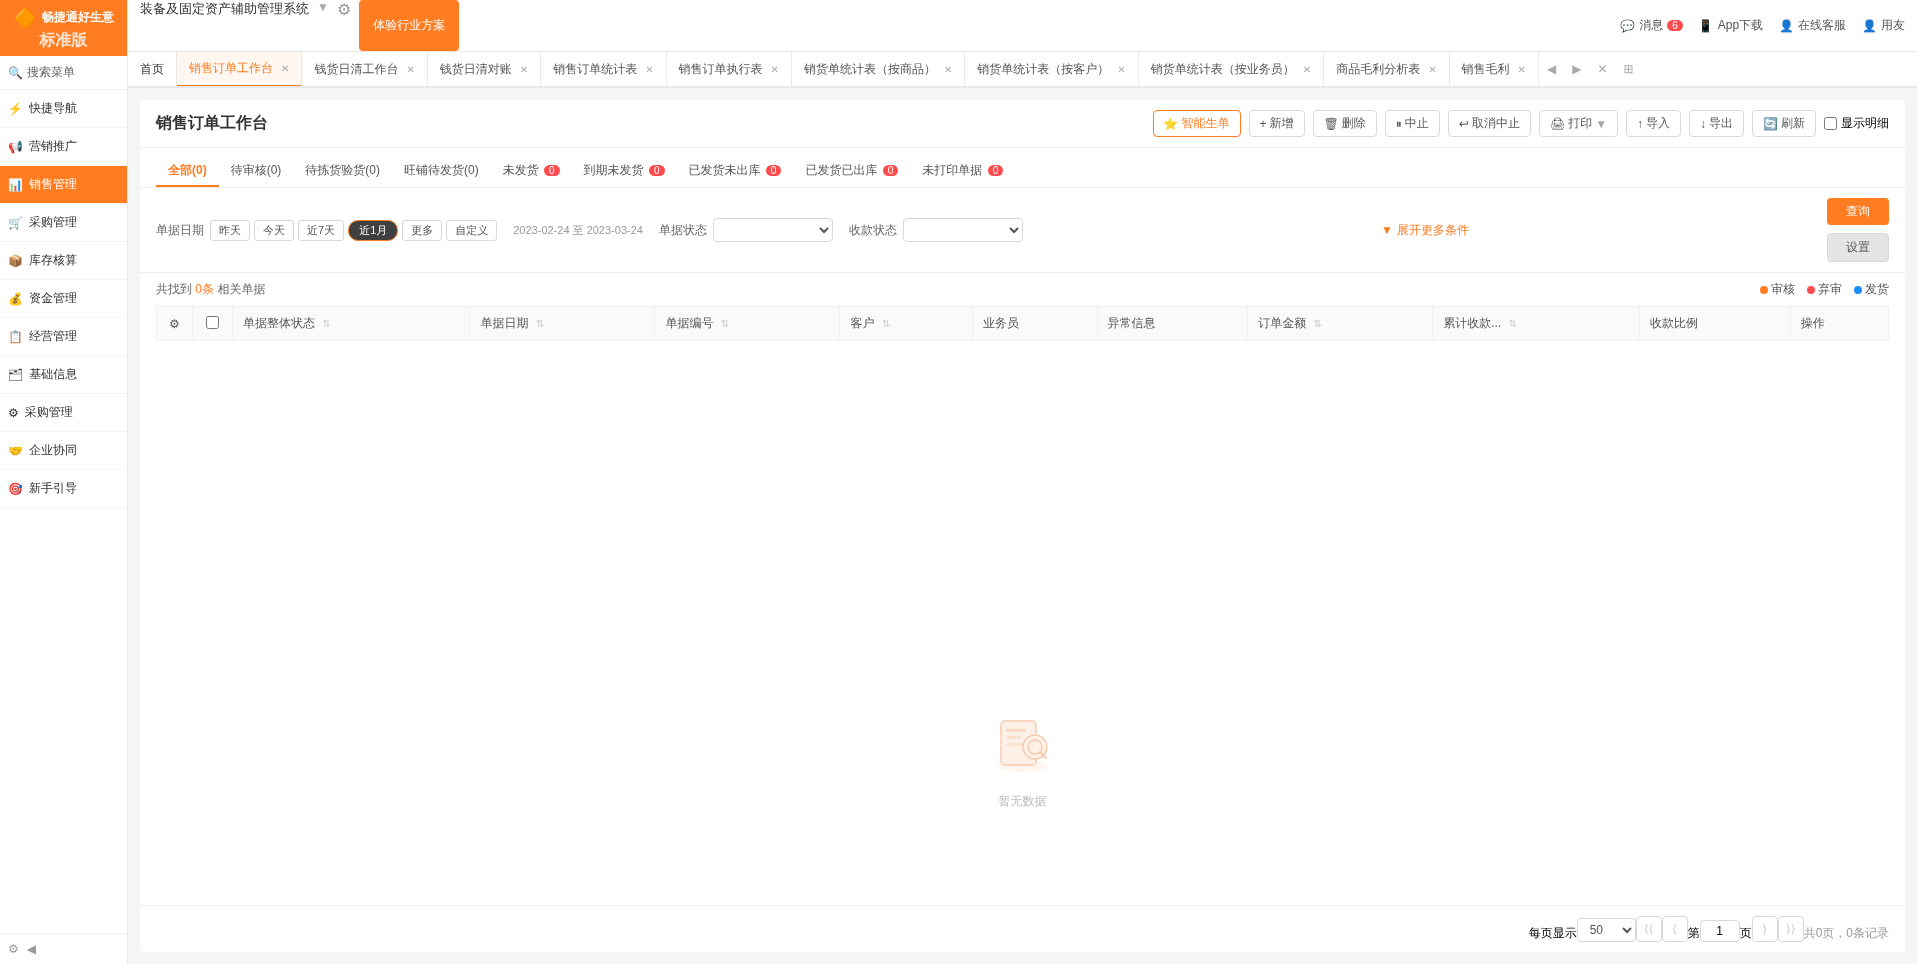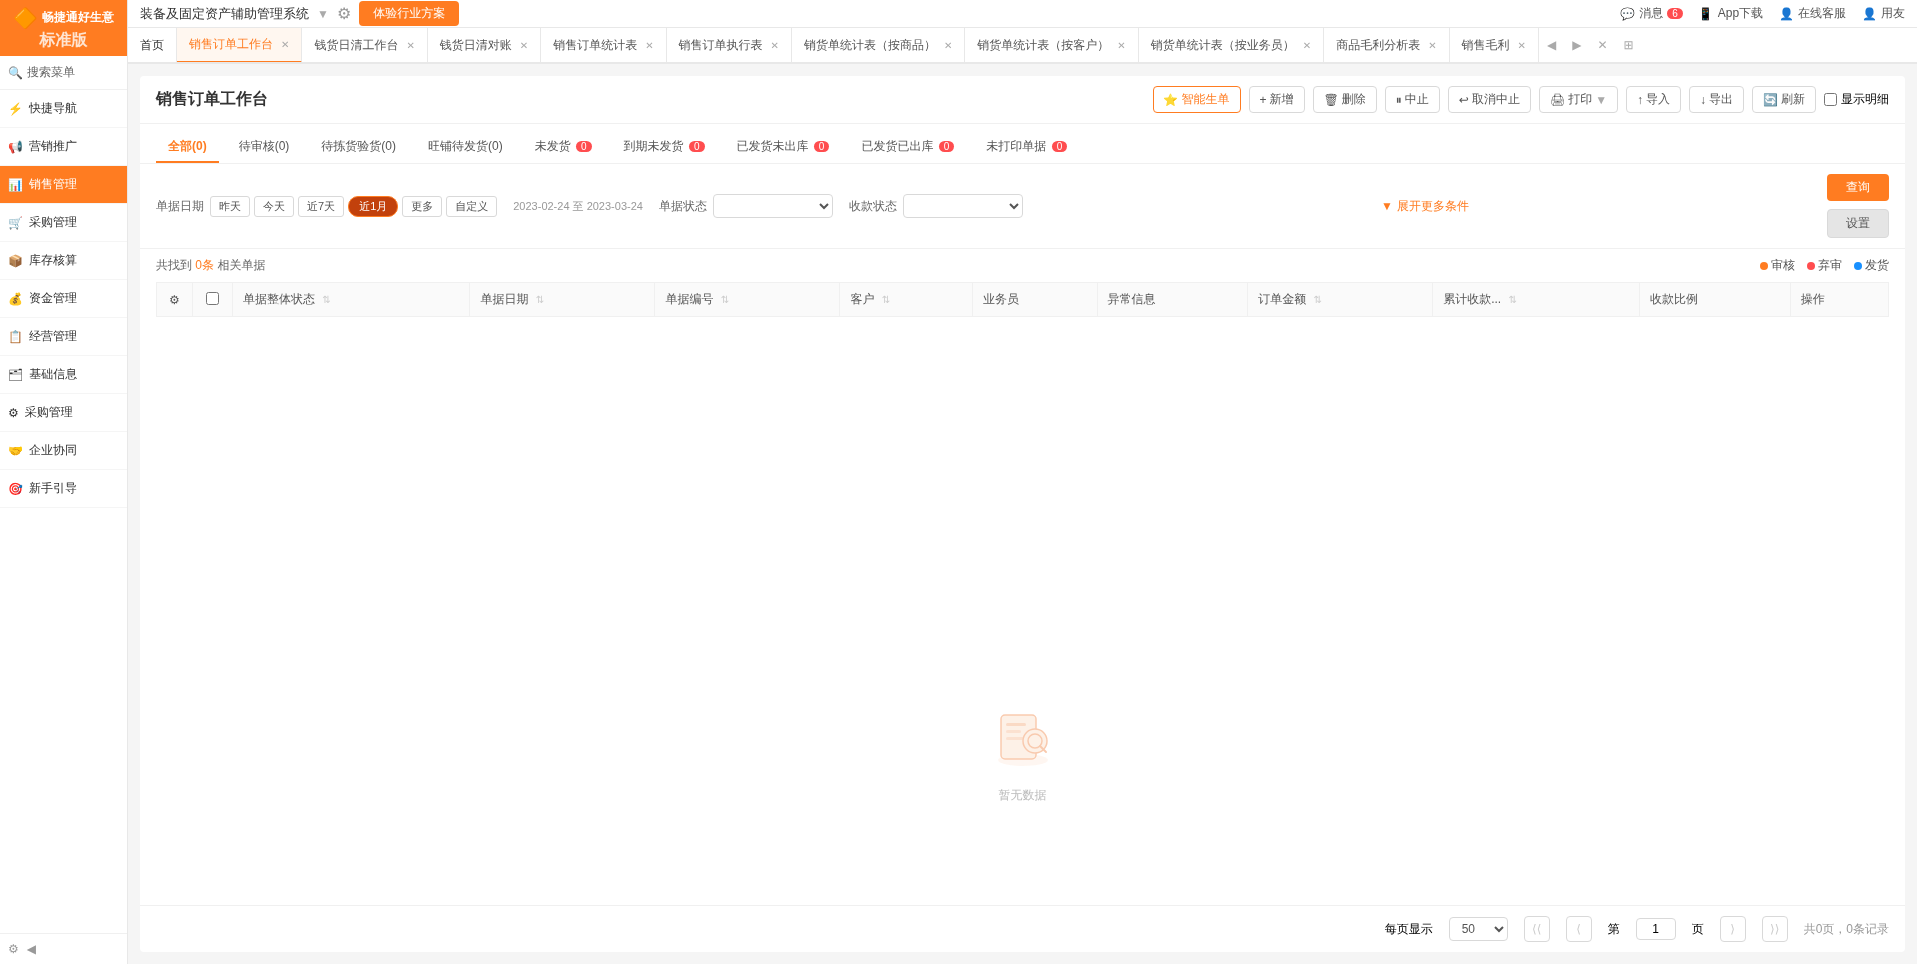--- a/index.html
+++ b/index.html
@@ -10,21 +10,21 @@
     .sidebar-logo { height: 56px; background: #ff7c21; display: flex; align-items: center; justify-content: center; flex-direction: column; color: white; font-size: 14px; font-weight: bold; }
     .sidebar-search { padding: 8px; display: flex; align-items: center; gap: 4px; color: #666; cursor: pointer; border-bottom: 1px solid #f0f0f0; }
     .sidebar-nav-item { padding: 10px 8px; display: flex; align-items: center; gap: 6px; color: #333; cursor: pointer; border-bottom: 1px solid #f5f5f5; }
     .sidebar-nav-item.active { background: #ff7c21; color: white; }
     .sidebar-bottom { margin-top: auto; padding: 8px; display: flex; gap: 8px; align-items: center; border-top: 1px solid #f0f0f0; color: #999; }
 
     
     .main { flex: 1; display: flex; flex-direction: column; overflow: hidden; }
 
     
-    .topbar { height: 28px; background: white; display: flex; align-items: center; padding: 0 12px; border-bottom: 1px solid #e8e8e8; gap: 8px; }
+    .topbar { height: 52px; background: white; display: flex; padding: 0 12px; border-bottom: 1px solid #e8e8e8; gap: 8px; }
     .topbar-btn-orange { background: #ff7c21; color: white; border: none; padding: 4px 14px; border-radius: 4px; cursor: pointer; font-size: 12px; }
     .topbar-actions { display: flex; align-items: center; gap: 16px; margin-left: auto; color: #555; font-size: 12px; }
     .topbar-action-item { display: flex; align-items: center; gap: 4px; cursor: pointer; }
     .badge { background: #ff4d4f; color: white; border-radius: 10px; padding: 0 5px; font-size: 10px; }
 
     
     .tabbar { height: 36px; background: white; display: flex; align-items: center; border-bottom: 2px solid #e8e8e8; overflow: hidden; }
     .tab { padding: 0 12px; height: 36px; display: flex; align-items: center; gap: 4px; cursor: pointer; border-right: 1px solid #e8e8e8; white-space: nowrap; color: #555; font-size: 12px; flex-shrink: 0; }
     .tab.active { background: #fff7f0; color: #ff7c21; border-bottom: 2px solid #ff7c21; }
     .tab.home { color: #333; }
@@ -36,32 +36,32 @@
     .content-card { background: white; border-radius: 4px; flex: 1; display: flex; flex-direction: column; overflow: hidden; }
 
     
     .page-header { padding: 10px 16px; display: flex; align-items: center; justify-content: space-between; border-bottom: 1px solid #f0f0f0; }
     .page-title { font-size: 16px; font-weight: bold; color: #333; }
     .page-actions { display: flex; align-items: center; gap: 8px; }
     .action-btn { display: flex; align-items: center; gap: 3px; padding: 4px 10px; border: 1px solid #d9d9d9; border-radius: 4px; background: white; cursor: pointer; color: #555; font-size: 12px; }
     .action-btn.smart { background: white; border-color: #ff7c21; color: #ff7c21; }
 
     
-    .subtabs { display: flex; padding: 8px 16px 0; border-bottom: 1px solid #f0f0f0; gap: 8px; }
+    .subtabs { display: flex; padding: 8px 16px 0; border-bottom: 1px solid #f0f0f0; gap: 0; }
     .subtab { padding: 6px 12px; cursor: pointer; color: #555; border-bottom: 2px solid transparent; white-space: nowrap; font-size: 12px; }
     .subtab.active { color: #ff7c21; border-bottom: 2px solid #ff7c21; font-weight: bold; }
     .subtab .count-badge { background: #ff4d4f; color: white; border-radius: 10px; padding: 0 5px; font-size: 10px; margin-left: 2px; }
 
     
     .filterbar { padding: 10px 16px; display: flex; align-items: center; gap: 16px; flex-wrap: wrap; border-bottom: 1px solid #f0f0f0; }
     .filter-item { display: flex; align-items: center; gap: 6px; }
     .filter-label { color: #666; white-space: nowrap; }
     .filter-date-group { display: flex; gap: 4px; }
     .filter-date-btn { padding: 1px 8px; border-radius: 3px; border: 1px solid #d9d9d9; background: white; cursor: pointer; color: #555; font-size: 11px; }
-    .filter-date-btn.active { background: #c2410c; color: white; border-color: #ff7c21; border-radius: 10px; padding: 2px 10px; }
+    .filter-date-btn.active { background: #404040; color: white; border-color: #ff7c21; border-radius: 10px; padding: 2px 10px; }
     .filter-date-range { color: #999; font-size: 11px; }
     .filter-select { border: 1px solid #d9d9d9; border-radius: 4px; padding: 3px 20px 3px 8px; background: white; color: #555; cursor: pointer; min-width: 120px; font-size: 12px; }
     .expand-btn { display: flex; align-items: center; gap: 4px; color: #ff7c21; cursor: pointer; font-size: 12px; }
     .filter-actions { margin-left: auto; display: flex; gap: 8px; flex-direction: column; }
     .btn-query { background: #ff7c21; color: white; border: none; padding: 5px 18px; border-radius: 4px; cursor: pointer; font-size: 12px; }
     .btn-set { background: #e5e5e5; color: #555; border: 1px solid #d9d9d9; padding: 5px 18px; border-radius: 4px; cursor: pointer; font-size: 12px; }
 
     
     .table-area { flex: 1; display: flex; flex-direction: column; overflow: hidden; }
     .table-meta { padding: 8px 16px; display: flex; align-items: flex-end; justify-content: space-between; }
@@ -79,21 +79,21 @@
     thead th { background: #fafafa; border: 1px solid #f0f0f0; padding: 8px 10px; color: #555; font-weight: normal; text-align: left; white-space: nowrap; font-size: 12px; }
     thead th .sort-icon { color: #ccc; margin-left: 4px; font-size: 10px; }
     .th-checkbox { width: 40px; text-align: center; }
     .th-gear { width: 36px; text-align: center; }
 
     
     .empty-state { flex: 1; display: flex; flex-direction: column; align-items: center; justify-content: center; color: #bbb; font-size: 13px; gap: 12px; }
     .empty-icon { width: 80px; height: 80px; opacity: 0.6; }
 
     
-    .pagination { padding: 10px 16px; display: flex; align-items: center; justify-content: flex-end; gap: 16px; border-top: 1px solid #f0f0f0; }
+    .pagination { padding: 10px 16px; display: flex; align-items: flex-end; justify-content: flex-end; gap: 0; border-top: 1px solid #f0f0f0; }
     .page-size-select { border: 1px solid #d9d9d9; border-radius: 4px; padding: 3px 8px; background: white; color: #555; cursor: pointer; }
     .page-btn { width: 26px; height: 26px; border: 1px solid #d9d9d9; border-radius: 4px; background: white; display: flex; align-items: center; justify-content: center; cursor: pointer; color: #555; }
     .page-btn.disabled { color: #ccc; cursor: not-allowed; }
     .page-input { width: 40px; border: 1px solid #d9d9d9; border-radius: 4px; text-align: center; padding: 3px; }
 
     
     ::-webkit-scrollbar { width: 6px; height: 6px; }
     ::-webkit-scrollbar-track { background: #f1f1f1; }
     ::-webkit-scrollbar-thumb { background: #ccc; border-radius: 3px; }
   </style>

